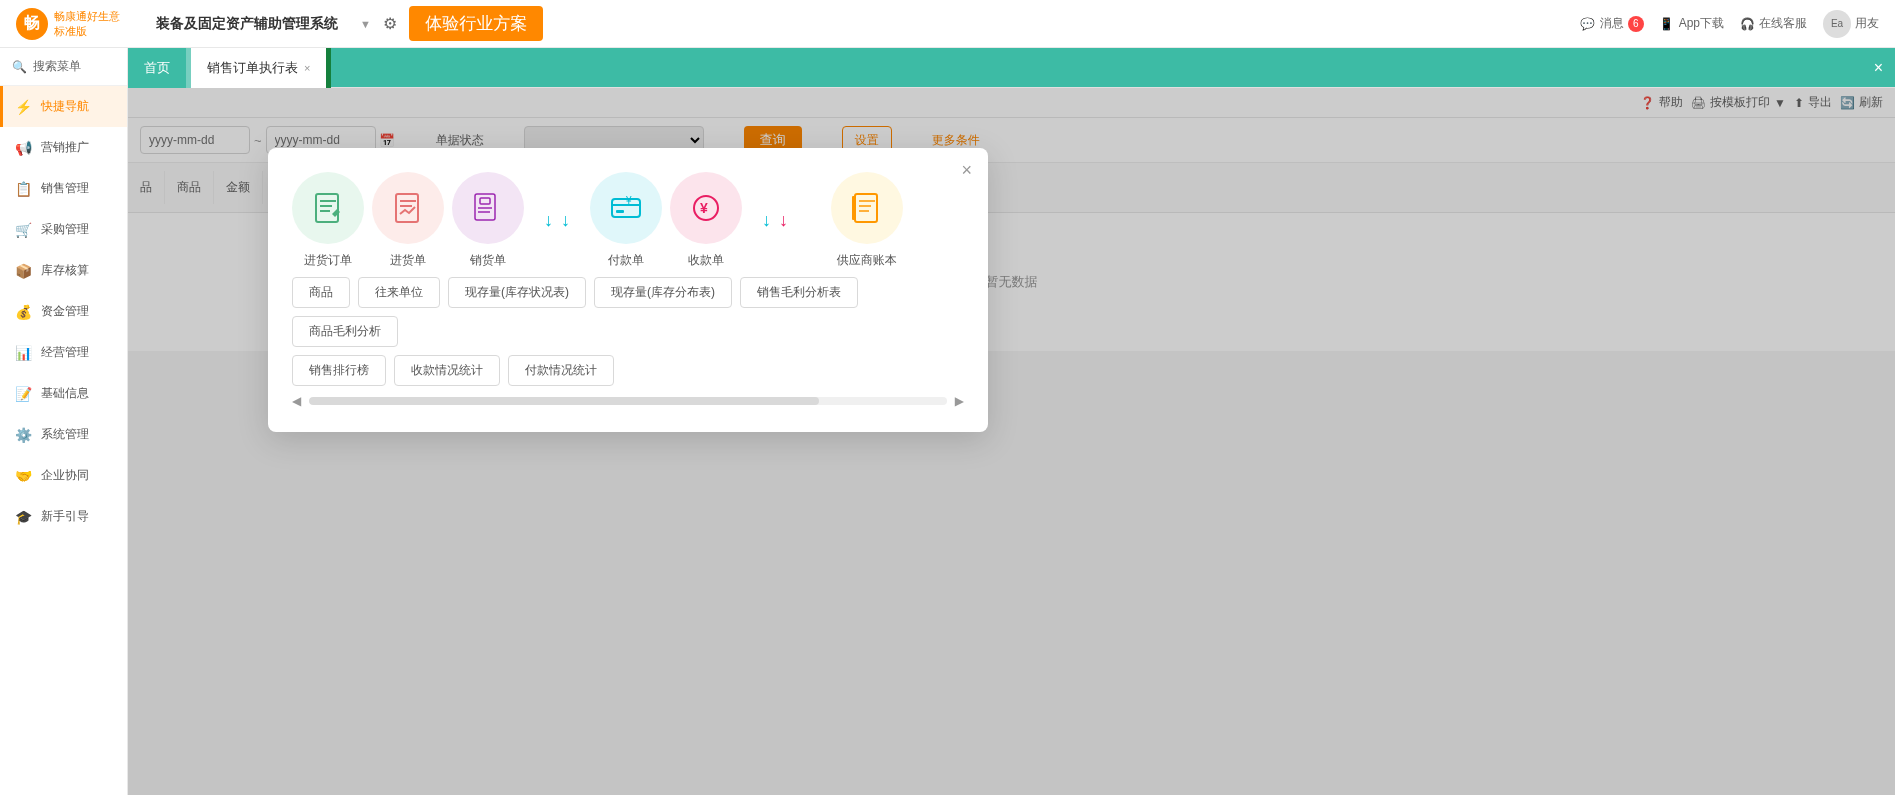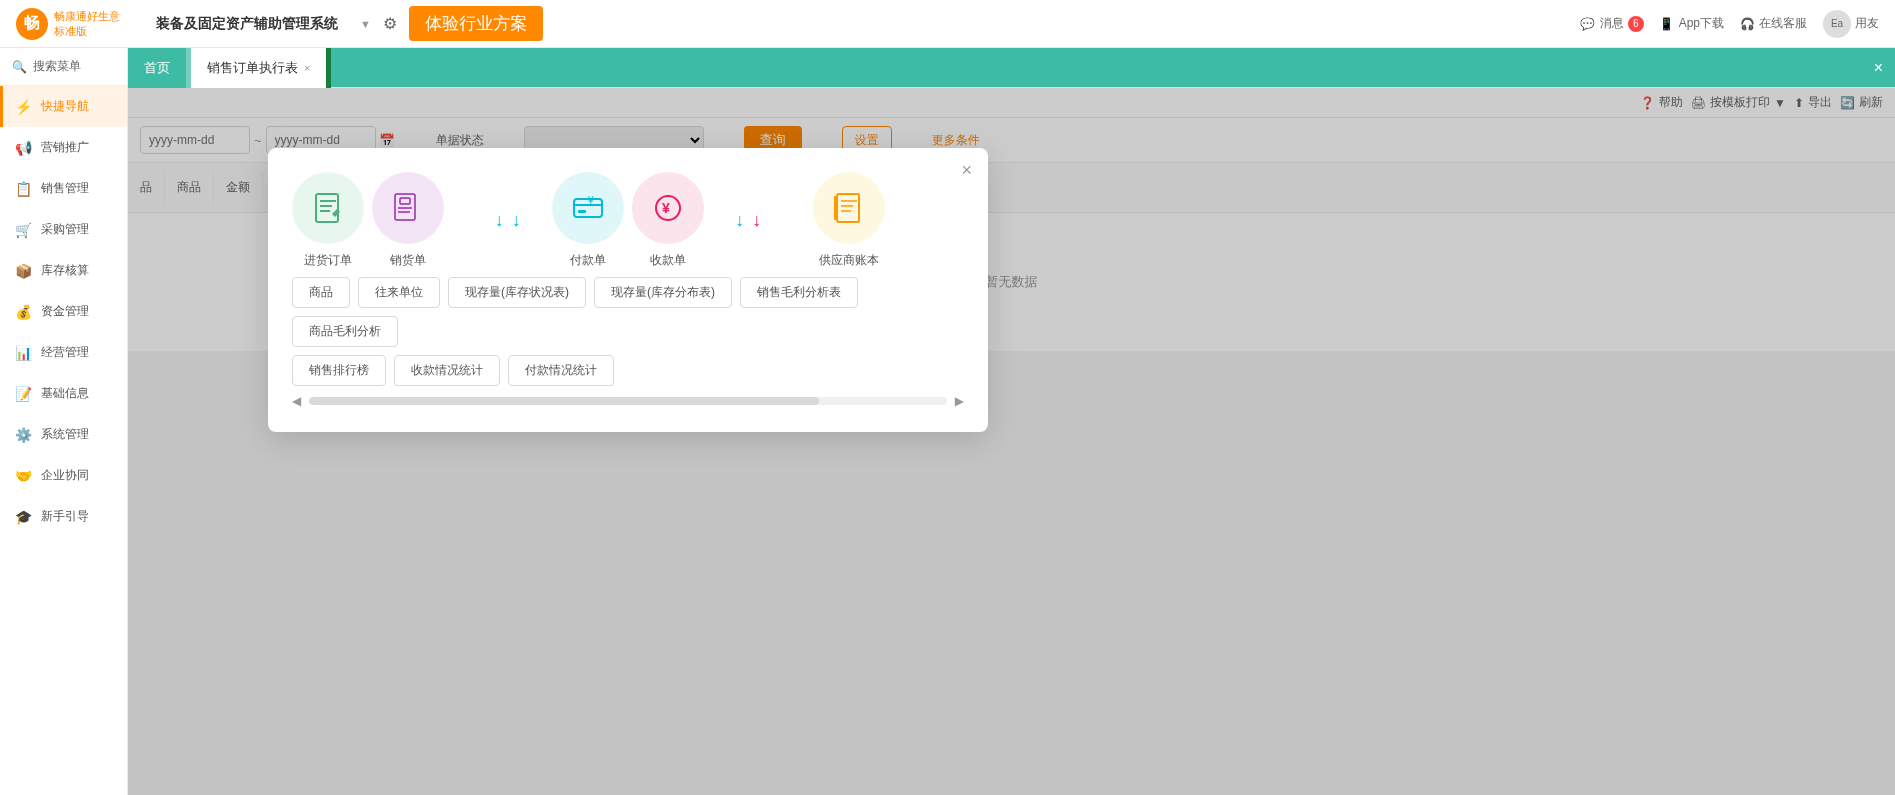--- a/index.html
+++ b/index.html
@@ -260,20 +260,31 @@
                         <rect x="6" y="4" width="22" height="28" rx="2" fill="none" stroke="#4caf7d" stroke-width="2"></rect>
                         <line x1="10" y1="11" x2="26" y2="11" stroke="#4caf7d" stroke-width="2"></line>
                         <line x1="10" y1="16" x2="22" y2="16" stroke="#4caf7d" stroke-width="2"></line>
                         <line x1="10" y1="21" x2="20" y2="21" stroke="#4caf7d" stroke-width="2"></line>
                         <path d="M22 24 L27 19 L30 22 L25 27 Z" fill="#4caf7d"></path>
                       </svg>
                   </div>
                   <span class="flow-label">进货订单</span>
                 </div>
 
+                <div class="flow-item">
+                  <div class="flow-circle red-light">
+                    <svg width="36" height="36" viewBox="0 0 36 36">
+                        <rect x="6" y="4" width="22" height="28" rx="2" fill="none" stroke="#e57373" stroke-width="2"></rect>
+                        <line x1="10" y1="11" x2="26" y2="11" stroke="#e57373" stroke-width="2"></line>
+                        <line x1="10" y1="16" x2="22" y2="16" stroke="#e57373" stroke-width="2"></line>
+                        <polyline points="10,24 15,20 19,23 25,17" fill="none" stroke="#e57373" stroke-width="2"></polyline>
+                      </svg>
+                  </div>
+                  <span class="flow-label">进货单</span>
+                </div>
 
                 <div class="flow-item">
                   <div class="flow-circle purple">
                     <svg width="36" height="36" viewBox="0 0 36 36">
                         <rect x="5" y="4" width="20" height="26" rx="2" fill="none" stroke="#9c27b0" stroke-width="1.5"></rect>
                         <rect x="10" y="8" width="10" height="6" rx="1" fill="none" stroke="#9c27b0" stroke-width="1.5"></rect>
                         <line x1="8" y1="18" x2="22" y2="18" stroke="#9c27b0" stroke-width="1.5"></line>
                         <line x1="8" y1="22" x2="20" y2="22" stroke="#9c27b0" stroke-width="1.5"></line>
                       </svg>
                   </div>

